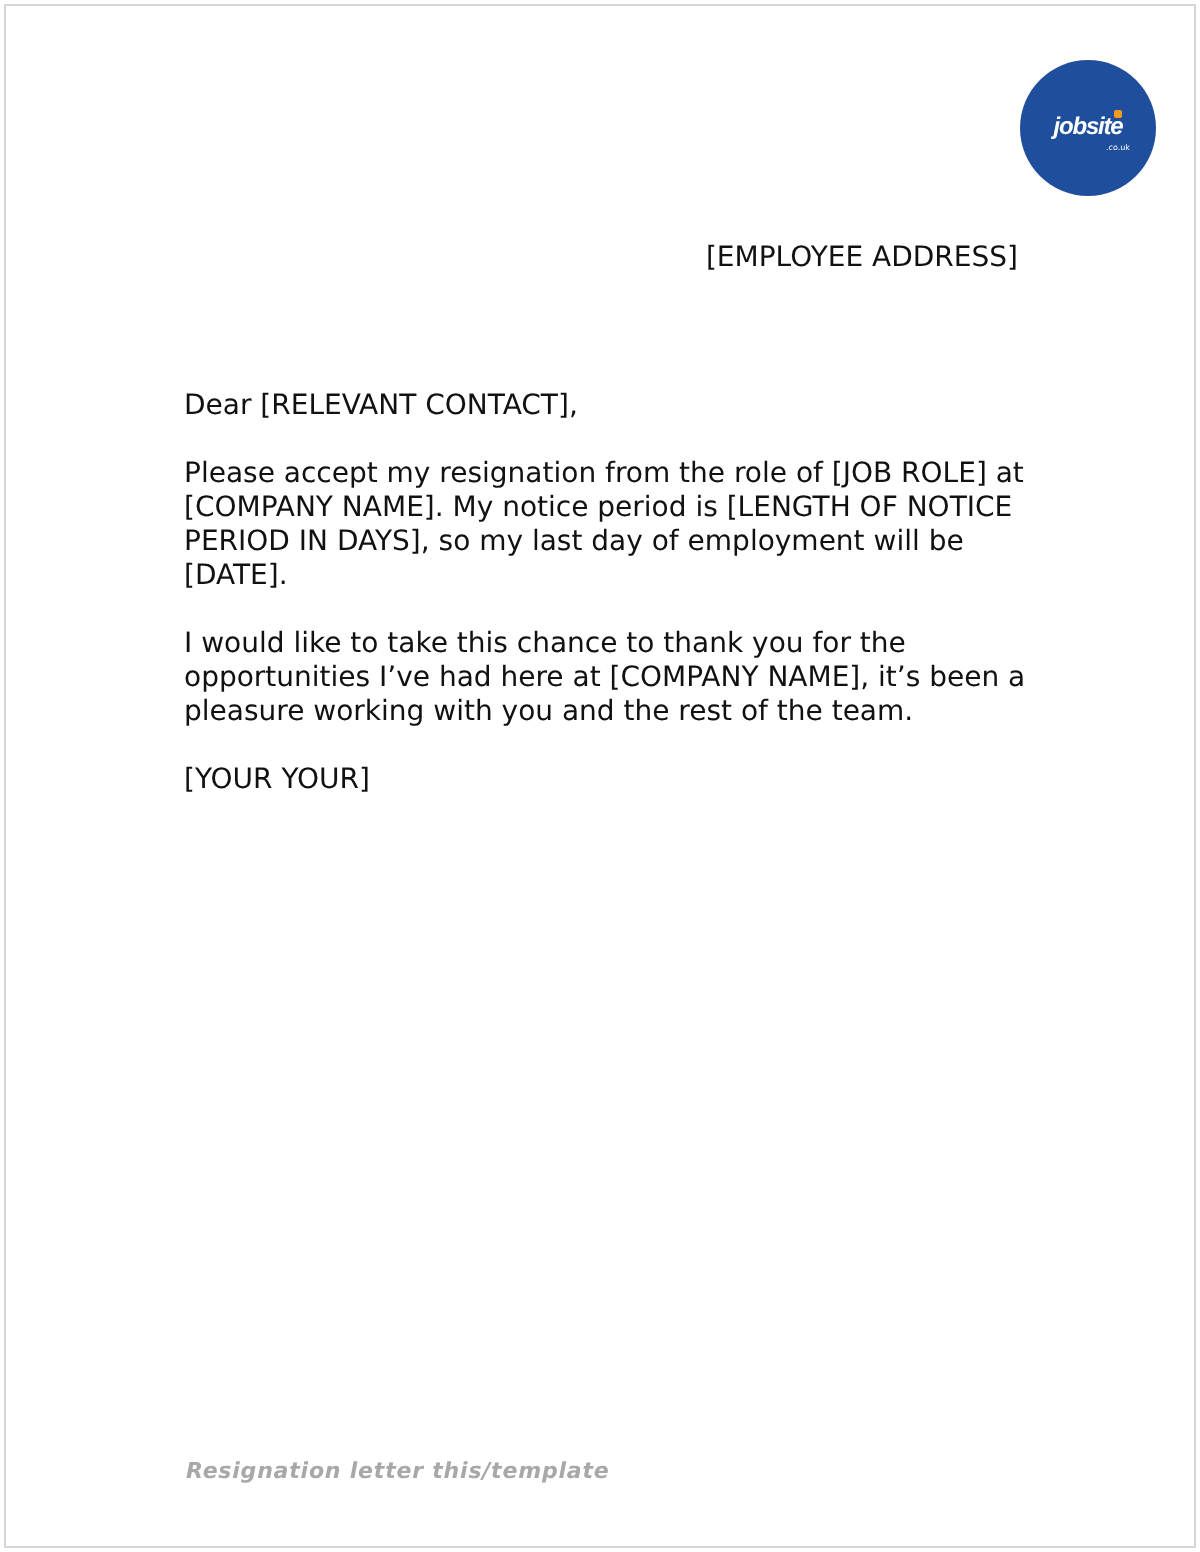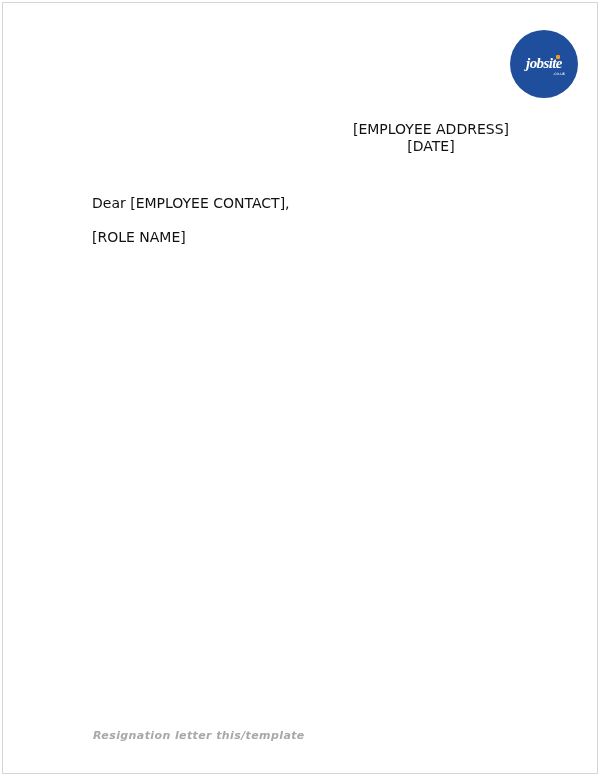--- a/index.html
+++ b/index.html
@@ -32,24 +32,24 @@
       height: 68px;
       border-radius: 50%;
       background: #1f4f9c;
       display: flex;
       align-items: center;
       justify-content: center;
       flex-direction: column;
     }
     .logo-word {
       color: #ffffff;
-      font-family: Liberation Serif, serif;
+      font-family: Liberation Sans, sans-serif;
       font-weight: bold;
       font-style: italic;
-      font-size: 15px;
+      font-size: 12px;
       letter-spacing: -0.6px;
       line-height: 15px;
       position: relative;
       margin-top: 4px;
     }
     .logo-dot {
       position: absolute;
       width: 4px;
       height: 4px;
       background: #f29a1f;
@@ -61,21 +61,21 @@
       color: #ffffff;
       font-size: 4px;
       line-height: 5px;
       align-self: flex-end;
       margin-right: 13px;
     }
     .address-block {
       position: absolute;
       right: 88px;
       top: 118px;
-      text-align: center;
+      text-align: left;
       font-size: 14px;
       line-height: 17px;
     }
     .letter {
       position: absolute;
       left: 89px;
       top: 192px;
       width: 430px;
       font-size: 14px;
       line-height: 17px;
@@ -102,23 +102,24 @@
   <div class="logo">
     <div class="logo-word">
       <span>jobsite</span>
       <span class="logo-dot"></span>
     </div>
     <div class="logo-sub">.co.uk</div>
   </div>
 
   <div class="address-block">
     <div>[EMPLOYEE ADDRESS]</div>
-    <div>[DATE]</div>
   </div>
 
   <div class="letter">
-    <p>Dear [EMPLOYEE CONTACT],</p>
-    <p>[ROLE NAME]</p>
+    <p>Dear [RELEVANT CONTACT],</p>
+    <p>Please accept my resignation from the role of [JOB ROLE] at [COMPANY NAME]. My notice period is [LENGTH OF NOTICE PERIOD IN DAYS], so my last day of employment will be [DATE].</p>
+    <p>I would like to take this chance to thank you for the opportunities I’ve had here at [COMPANY NAME], it’s been a pleasure working with you and the rest of the team.</p>
+    <p>[YOUR YOUR]</p>
   </div>
 
   <div class="footer">Resignation letter this/template</div>
 
 </div>
 
 </body></html>

